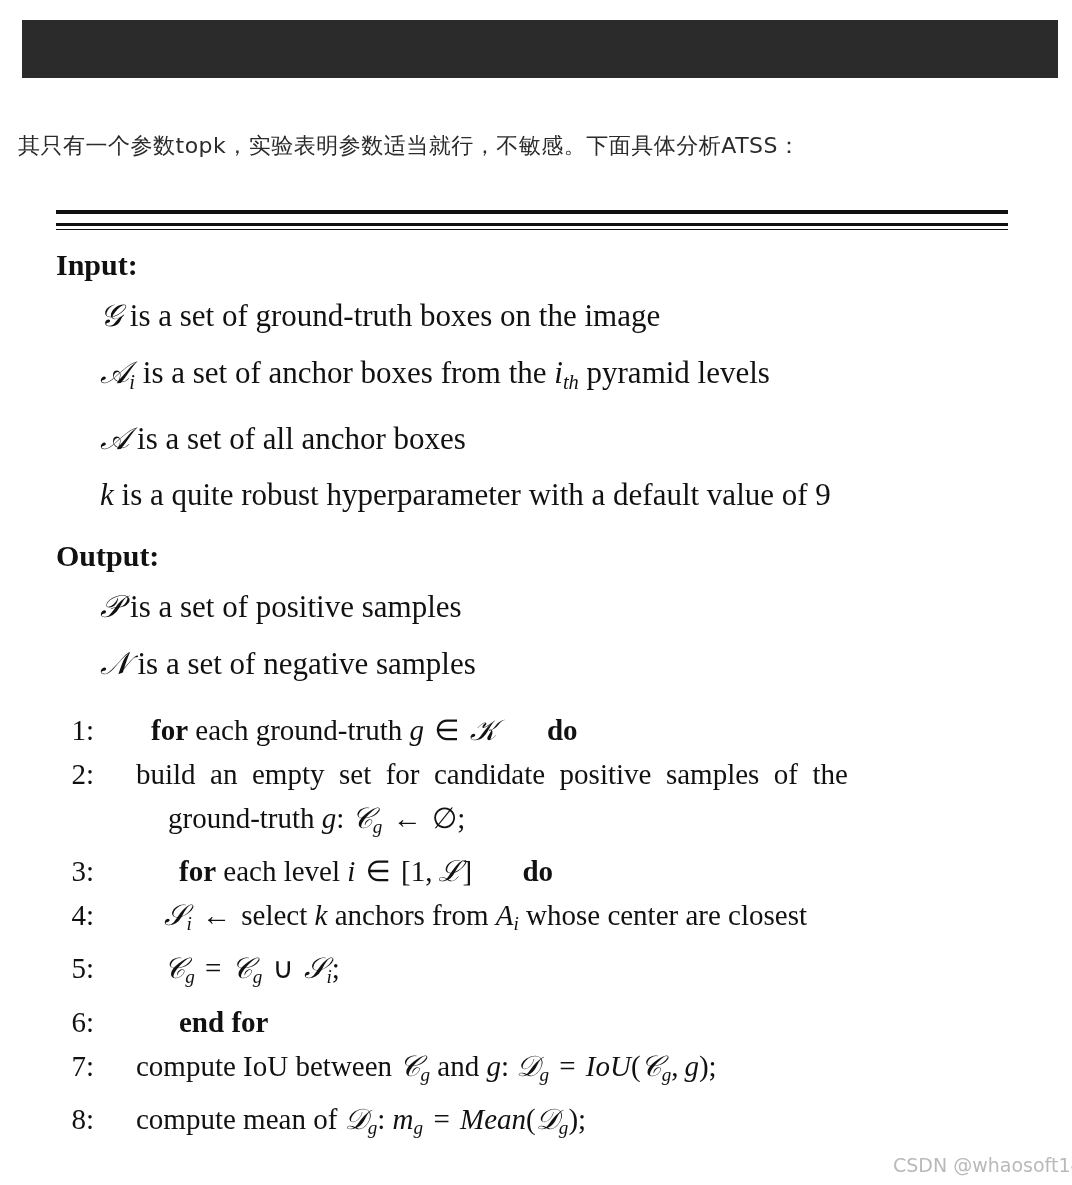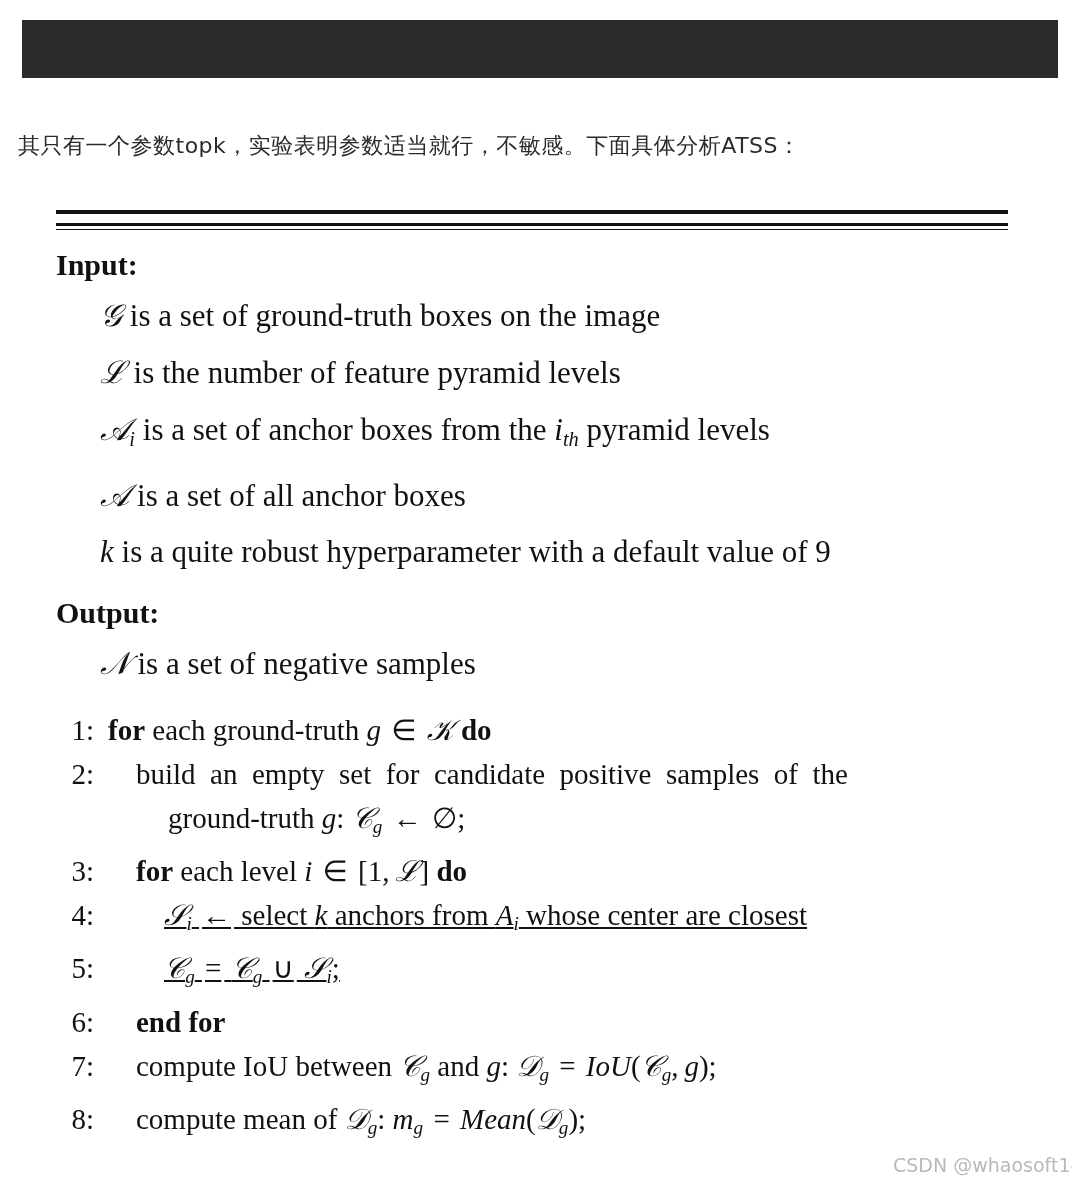--- a/index.html
+++ b/index.html
@@ -96,34 +96,34 @@
   }
   .step-num {
     width: 52px;
     flex: 0 0 52px;
     text-align: right;
     padding-right: 14px;
     box-sizing: border-box;
   }
   .step-body { flex: 1 1 auto; }
   .step-body.ind1 { padding-left: 28px; }
-  .step-body.ind2 { padding-left: 56px; text-decoration: underline; }
+  .step-body.ind2 { padding-left: 56px; }
   .step-body.justify {
     text-align: justify;
     text-align-last: left;
   }
   .hang {
     display: block;
     padding-left: 32px;
   }
   .hang2 {
     display: block;
     padding-left: 34px;
   }
-  b.kw { font-weight: bold; }
+  b.kw { font-weight: bold; margin-left: 43px; }
 
   
   .cal { font-family: "DejaVu Serif", serif; font-style: italic; }
   .mit { font-style: italic; font-family: "Liberation Serif", serif; }
   .sub { font-size: 0.66em; vertical-align: -0.28em; font-style: italic; }
   .mi  { font-style: italic; }
   .op  { font-style: normal; padding: 0 3px; }
 
   
   #watermark {
@@ -152,38 +152,38 @@
 
 
   <div class="rule-double"></div>
 
   <div class="section-head">Input:</div>
 
   <div class="io-line">
     <span class="cal">𝒢</span><span> is a set of ground-truth boxes on the image</span>
   </div>
 
-  <div class="io-line">
-    <span class="cal">ℒ</span><span> is the number of feature pyramid levels</span>
-  </div>
 
   <div class="io-line">
     <span class="cal">𝒜</span><span class="sub">i</span><span> is a set of anchor boxes from the </span><span class="mi">i</span><span class="sub">th</span><span> pyramid levels</span>
   </div>
 
   <div class="io-line">
     <span class="cal">𝒜</span><span> is a set of all anchor boxes</span>
   </div>
 
   <div class="io-line">
     <span class="mit">k</span><span> is a quite robust hyperparameter with a default value of 9</span>
   </div>
 
   <div class="section-head">Output:</div>
 
+  <div class="io-line">
+    <span class="cal">𝒫</span><span> is a set of positive samples</span>
+  </div>
 
   <div class="io-line">
     <span class="cal">𝒩</span><span> is a set of negative samples</span>
   </div>
 
   <div id="steps">
 
     <div class="step">
       <span class="step-num">1:</span>
       <span class="step-body"><b class="kw">for</b> each ground-truth <span class="mi">g</span> <span class="op">∈</span> <span class="cal">𝒦</span> <b class="kw">do</b></span>

